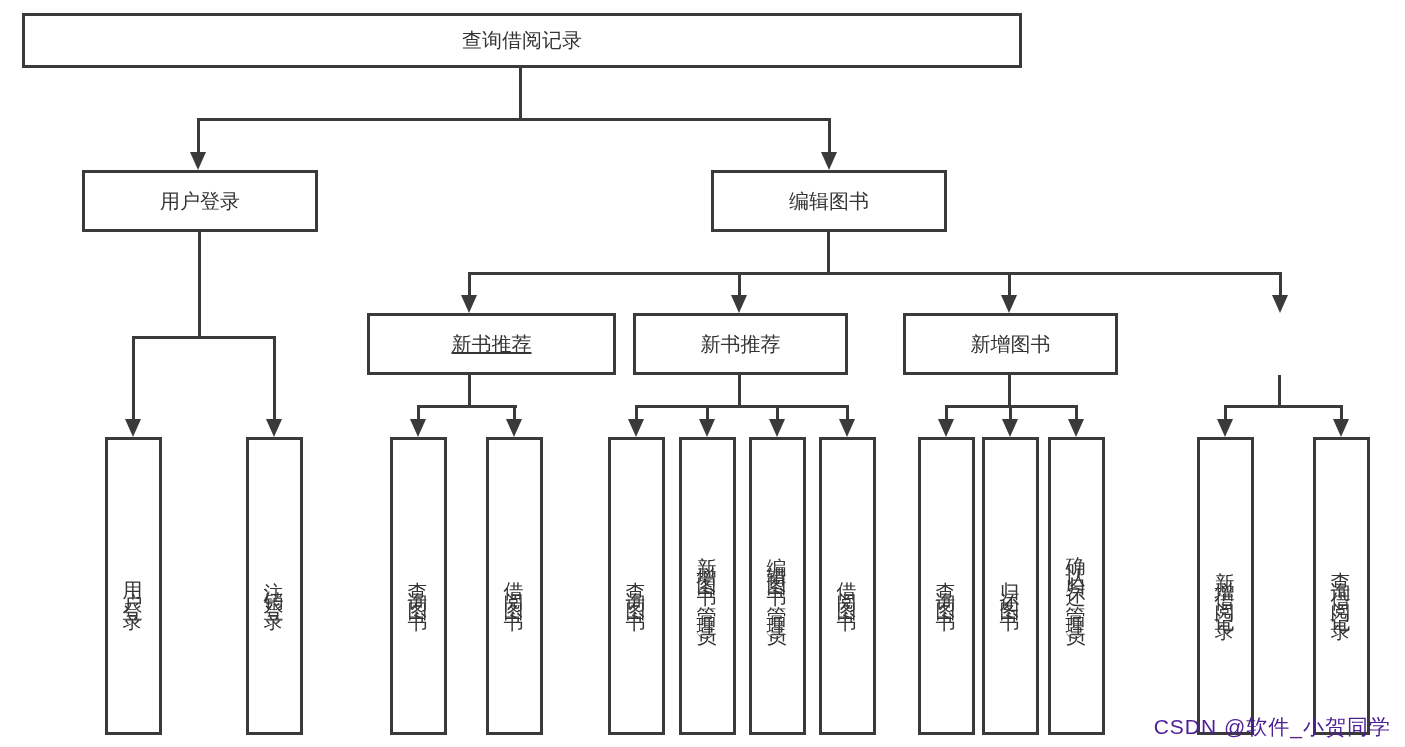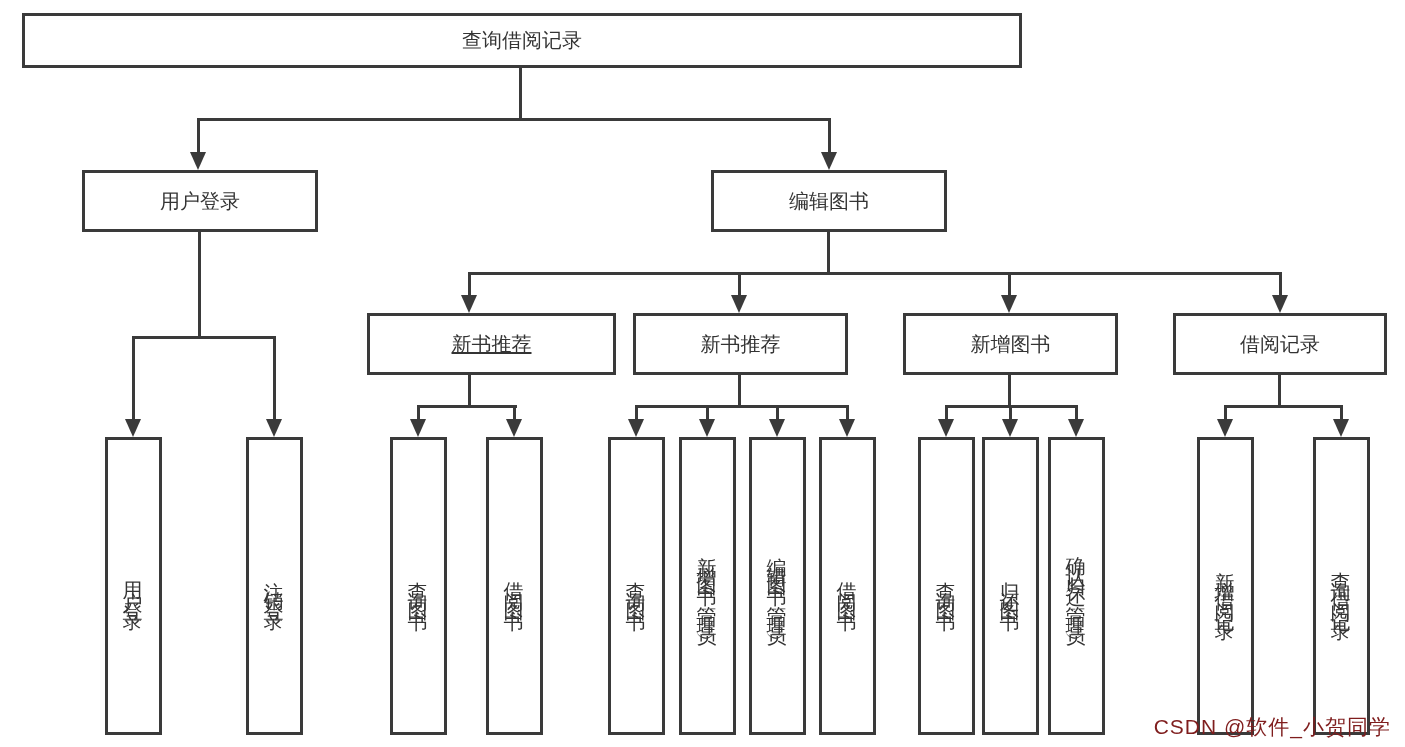--- a/index.html
+++ b/index.html
@@ -28,21 +28,21 @@
   .ln{position:absolute;background:#3a3a3a;}
   .arw{
     position:absolute;width:0;height:0;
     border-left:8px solid transparent;
     border-right:8px solid transparent;
     border-top:18px solid #3a3a3a;
   }
   .watermark{
     position:absolute;
     right:14px;bottom:6px;
-    font-size:21px;color:#7f1d1d;
+    font-size:21px;color:#4c1d95;
     letter-spacing:1px;
   }
 </style>
 </head>
 <body>
 
 <div id="canvas">
 
   <div class="nbox" style="left:22px;top:13px;width:1000px;height:55px;">查询借阅记录</div>
 
@@ -70,21 +70,20 @@
   <div class="ln" style="left:738px;top:272px;width:3px;height:24px;"></div>
   <div class="arw" style="left:731px;top:295px;"></div>
   <div class="ln" style="left:1008px;top:272px;width:3px;height:24px;"></div>
   <div class="arw" style="left:1001px;top:295px;"></div>
   <div class="ln" style="left:1279px;top:272px;width:3px;height:24px;"></div>
   <div class="arw" style="left:1272px;top:295px;"></div>
 
   <div class="nbox" style="left:367px;top:313px;width:249px;height:62px;text-decoration:underline;">新书推荐</div>
   <div class="nbox" style="left:633px;top:313px;width:215px;height:62px;">新书推荐</div>
   <div class="nbox" style="left:903px;top:313px;width:215px;height:62px;">新增图书</div>
-  <div class="nbox" style="left:1173px;top:313px;width:214px;height:62px;">借阅记录</div>
 
   <div class="ln" style="left:468px;top:375px;width:3px;height:30px;"></div>
   <div class="ln" style="left:417px;top:405px;width:100px;height:3px;"></div>
   <div class="ln" style="left:417px;top:405px;width:3px;height:14px;"></div>
   <div class="arw" style="left:410px;top:419px;"></div>
   <div class="ln" style="left:513px;top:405px;width:3px;height:14px;"></div>
   <div class="arw" style="left:506px;top:419px;"></div>
 
   <div class="ln" style="left:738px;top:375px;width:3px;height:30px;"></div>
   <div class="ln" style="left:635px;top:405px;width:214px;height:3px;"></div>

